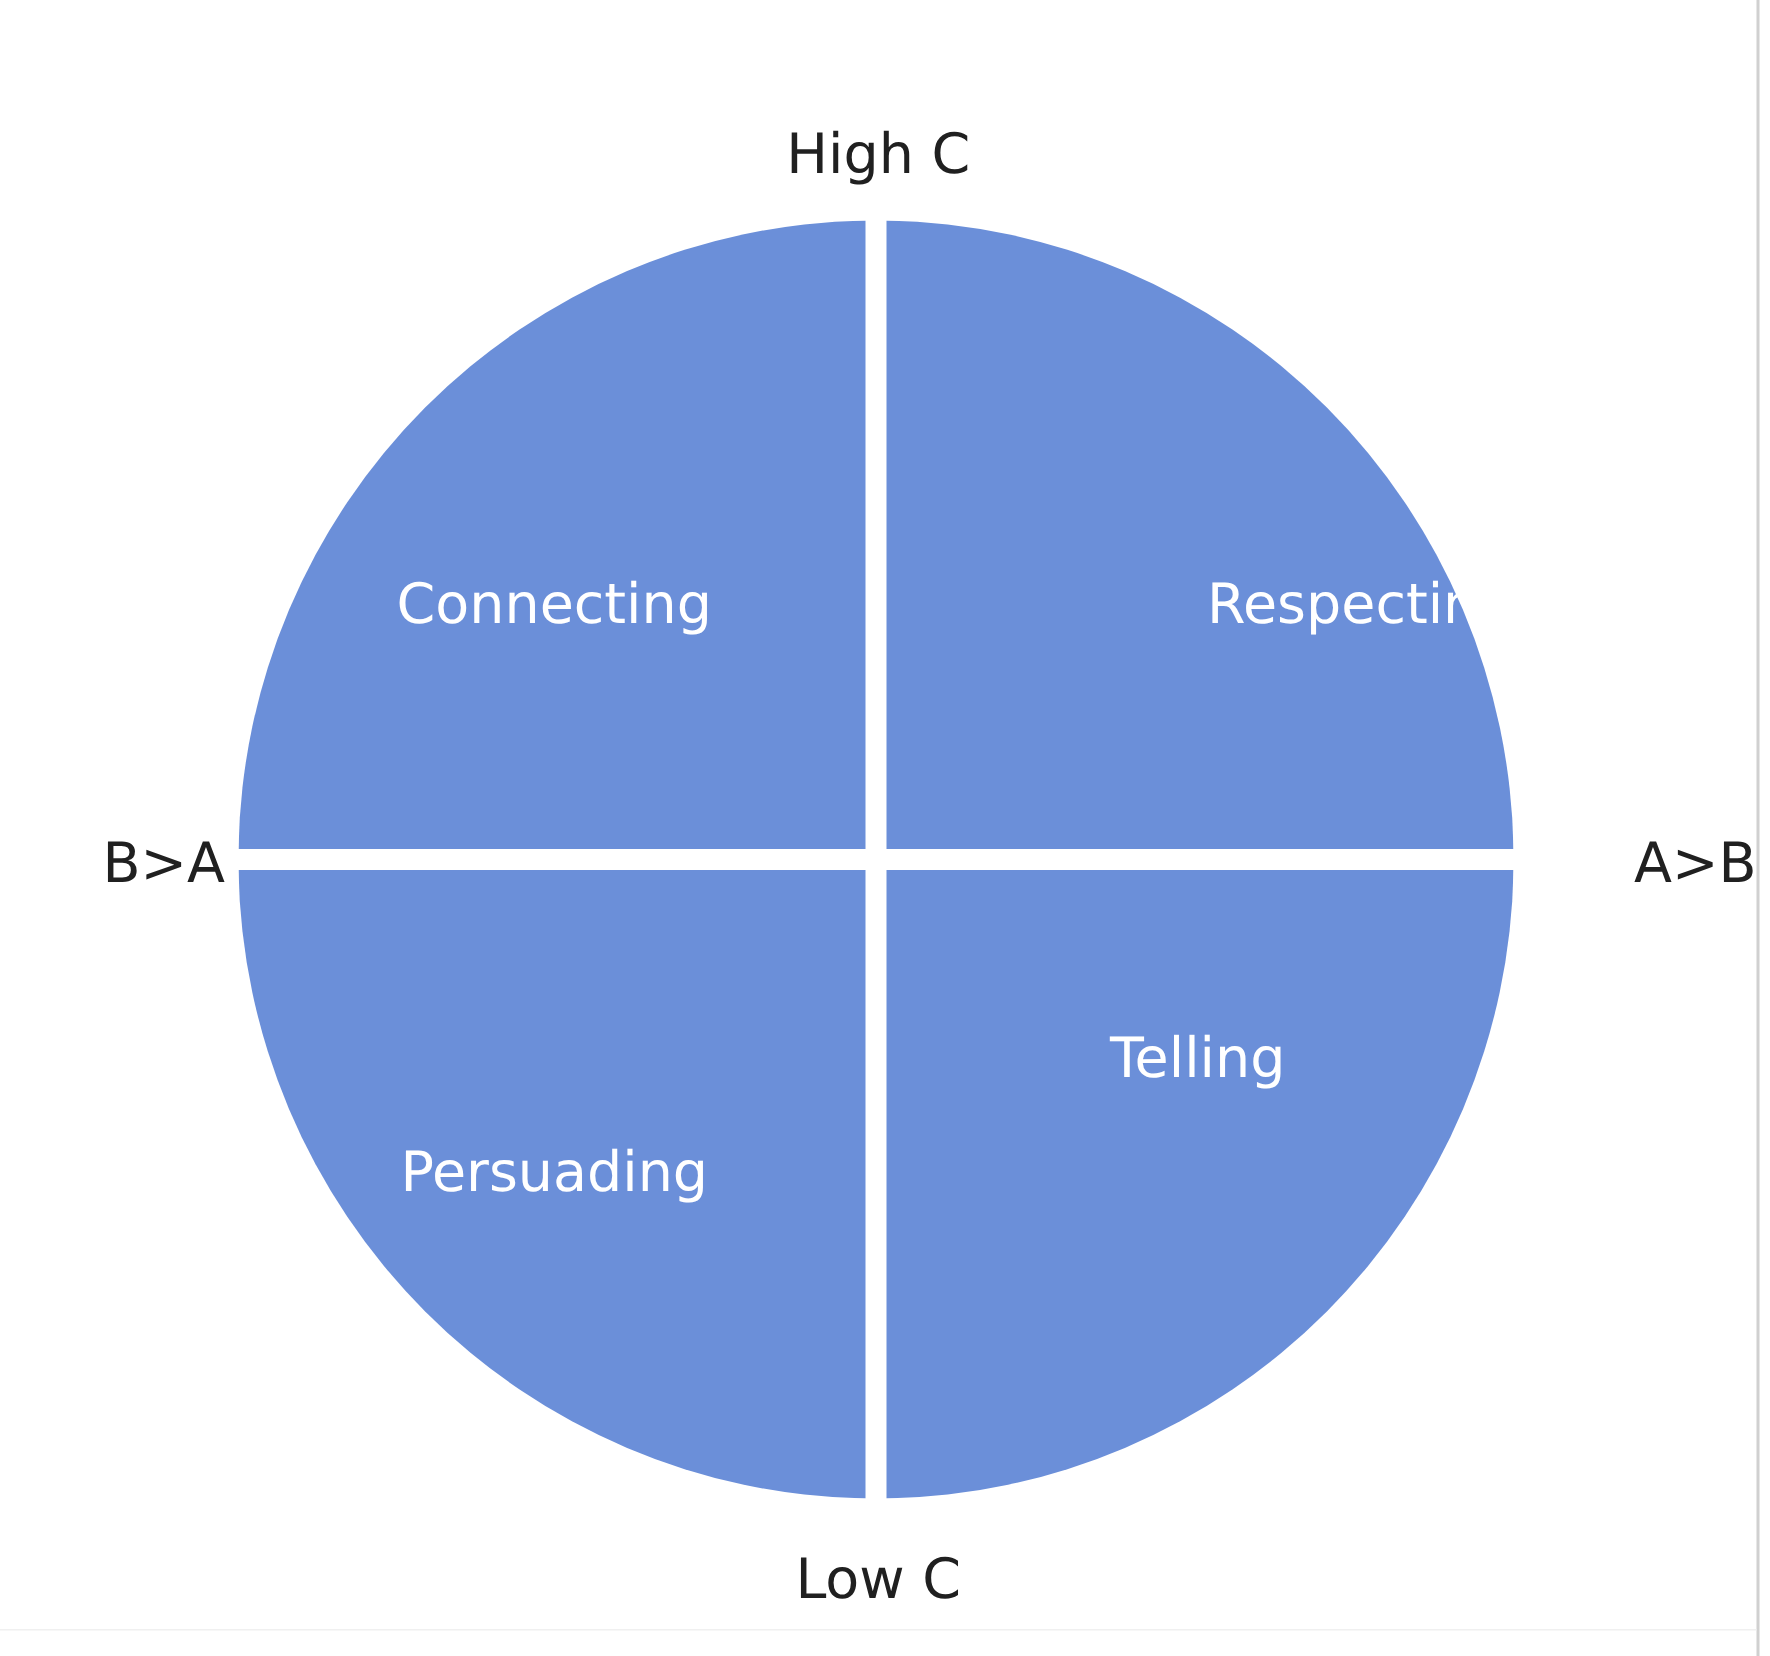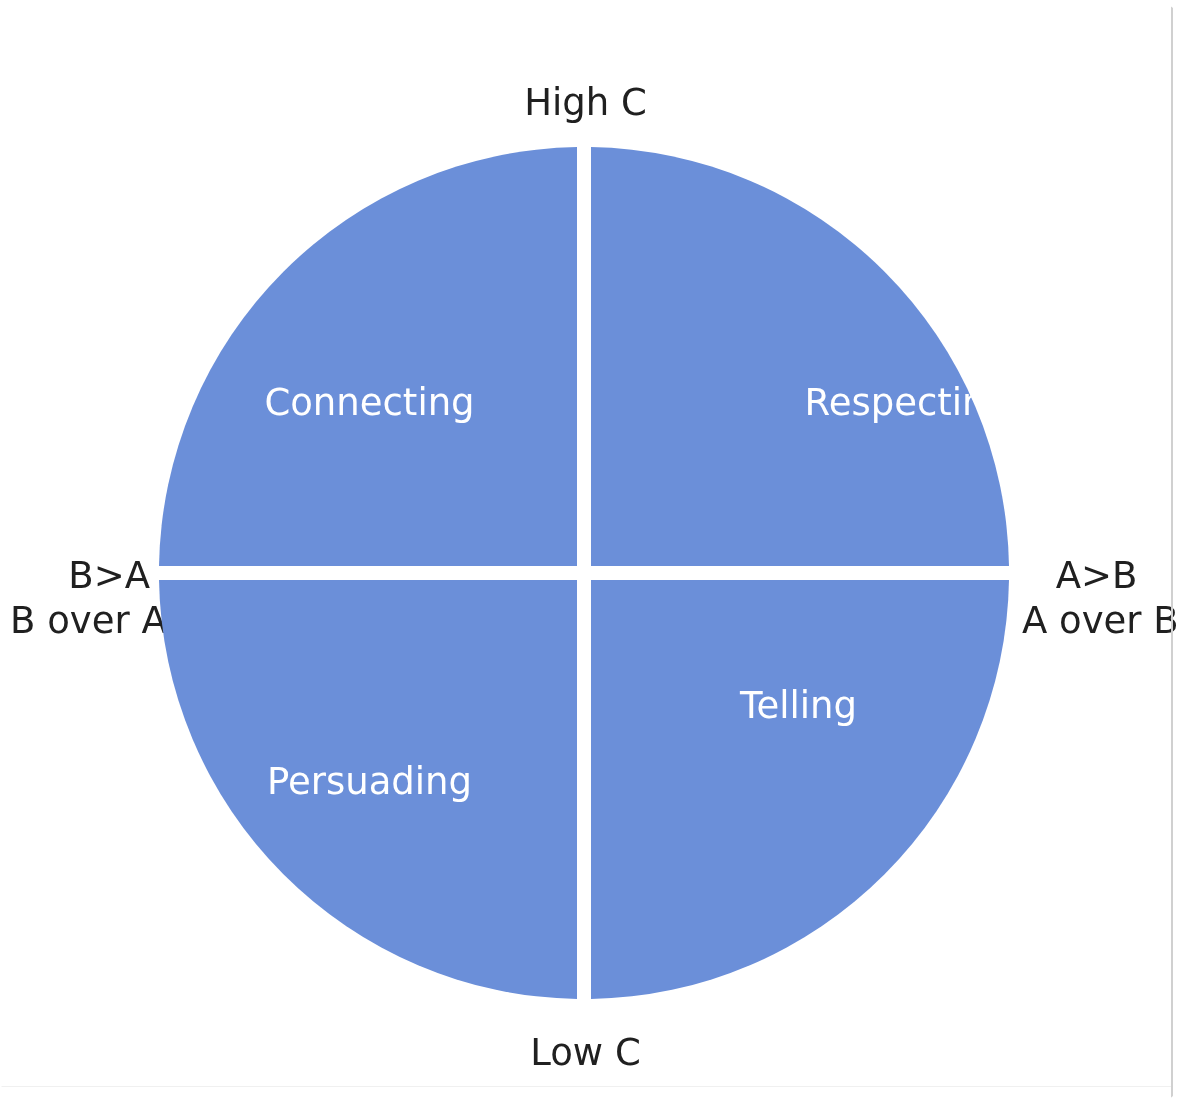--- a/index.html
+++ b/index.html
@@ -10,21 +10,20 @@
   body {
     font-family: "DejaVu Sans", sans-serif;
   }
 
   .page {
     position: relative;
     width: 1180px;
     height: 1104px;
     background: #ffffff;
     overflow: hidden;
-    border-radius: 26px;
   }
 
   
   .edge-line-right {
     position: absolute;
     top: 0;
     left: 1171px;
     width: 2px;
     height: 1104px;
     background: #d0d0d0;
@@ -93,42 +92,40 @@
   .axis-left {
     left: 0;
     top: 553px;
     width: 150px;
     text-align: right;
   }
   .axis-right {
     left: 1012px;
     top: 553px;
     width: 159px;
-    text-align: center;
+    text-align: right;
   }
   .axis-line {
     display: block;
     margin-left: 10px;
   }
 </style>
 </head>
 <body>
 
 <div class="page">
 
   <div class="axis-label axis-top">High C</div>
 
   <div class="axis-label axis-left">
     <span class="axis-line">B&gt;A</span>
-    <span class="axis-line">B over A</span>
   </div>
 
   <div class="axis-label axis-right">
     <span class="axis-line">A&gt;B</span>
-    <span class="axis-line">A over B</span>
   </div>
 
   <div class="wheel">
     <svg class="wheel-svg" viewBox="0 0 850 852" xmlns="http://www.w3.org/2000/svg">
 
       <path fill="#6b8fd9" d="M 418 0 L 418 419 L 0 419 A 425 426 0 0 1 418 0 Z"></path>
 
       <path fill="#6b8fd9" d="M 432 0 L 432 419 L 850 419 A 425 426 0 0 0 432 0 Z"></path>
 
       <path fill="#6b8fd9" d="M 418 852 L 418 433 L 0 433 A 425 426 0 0 0 418 852 Z"></path>

